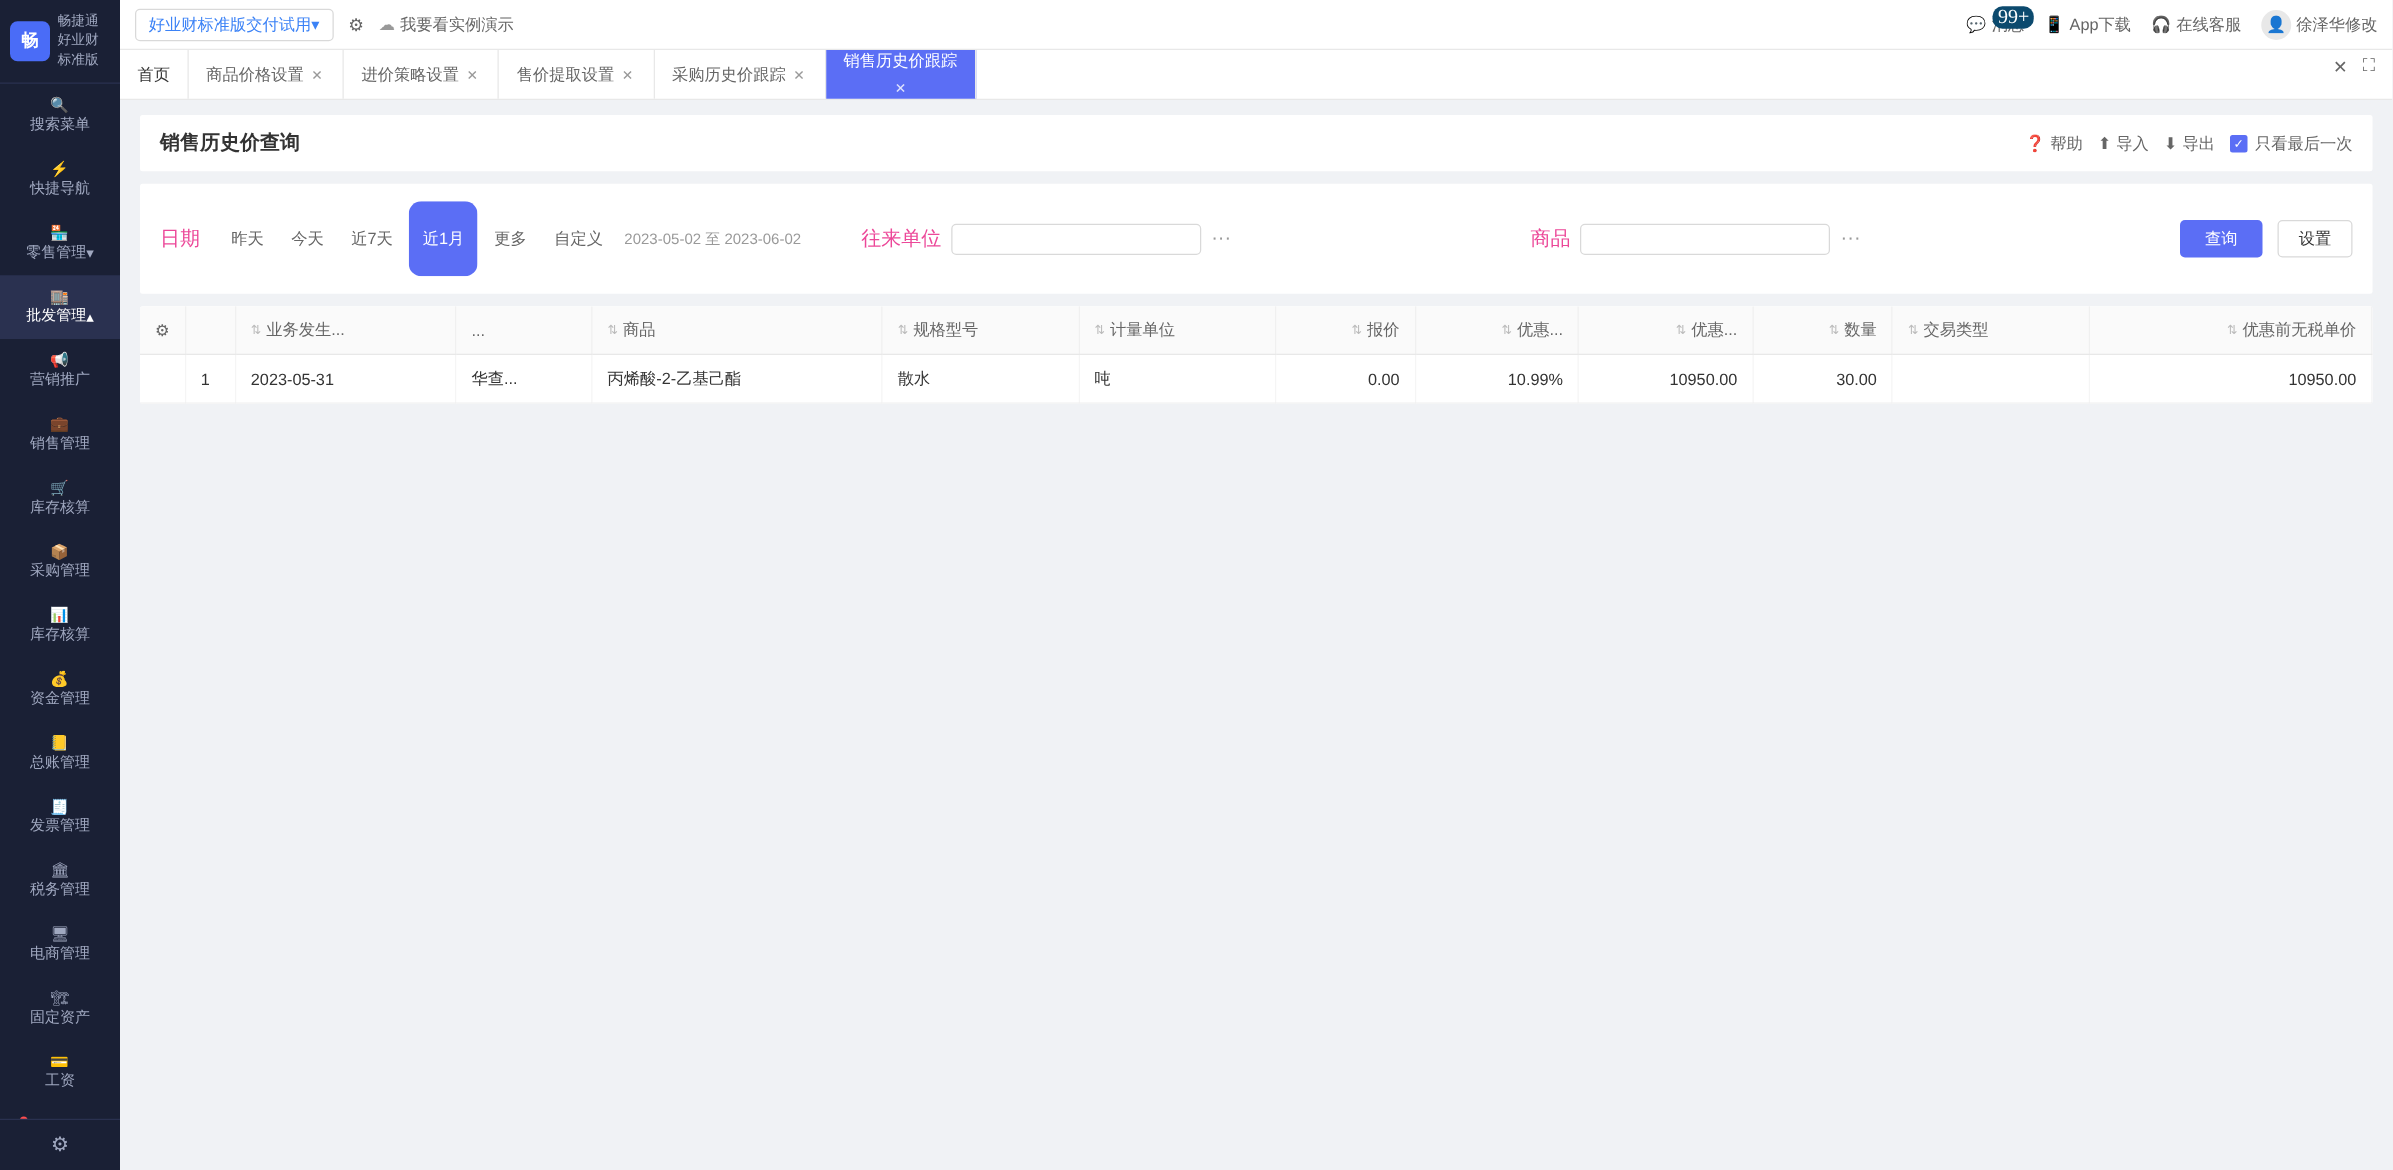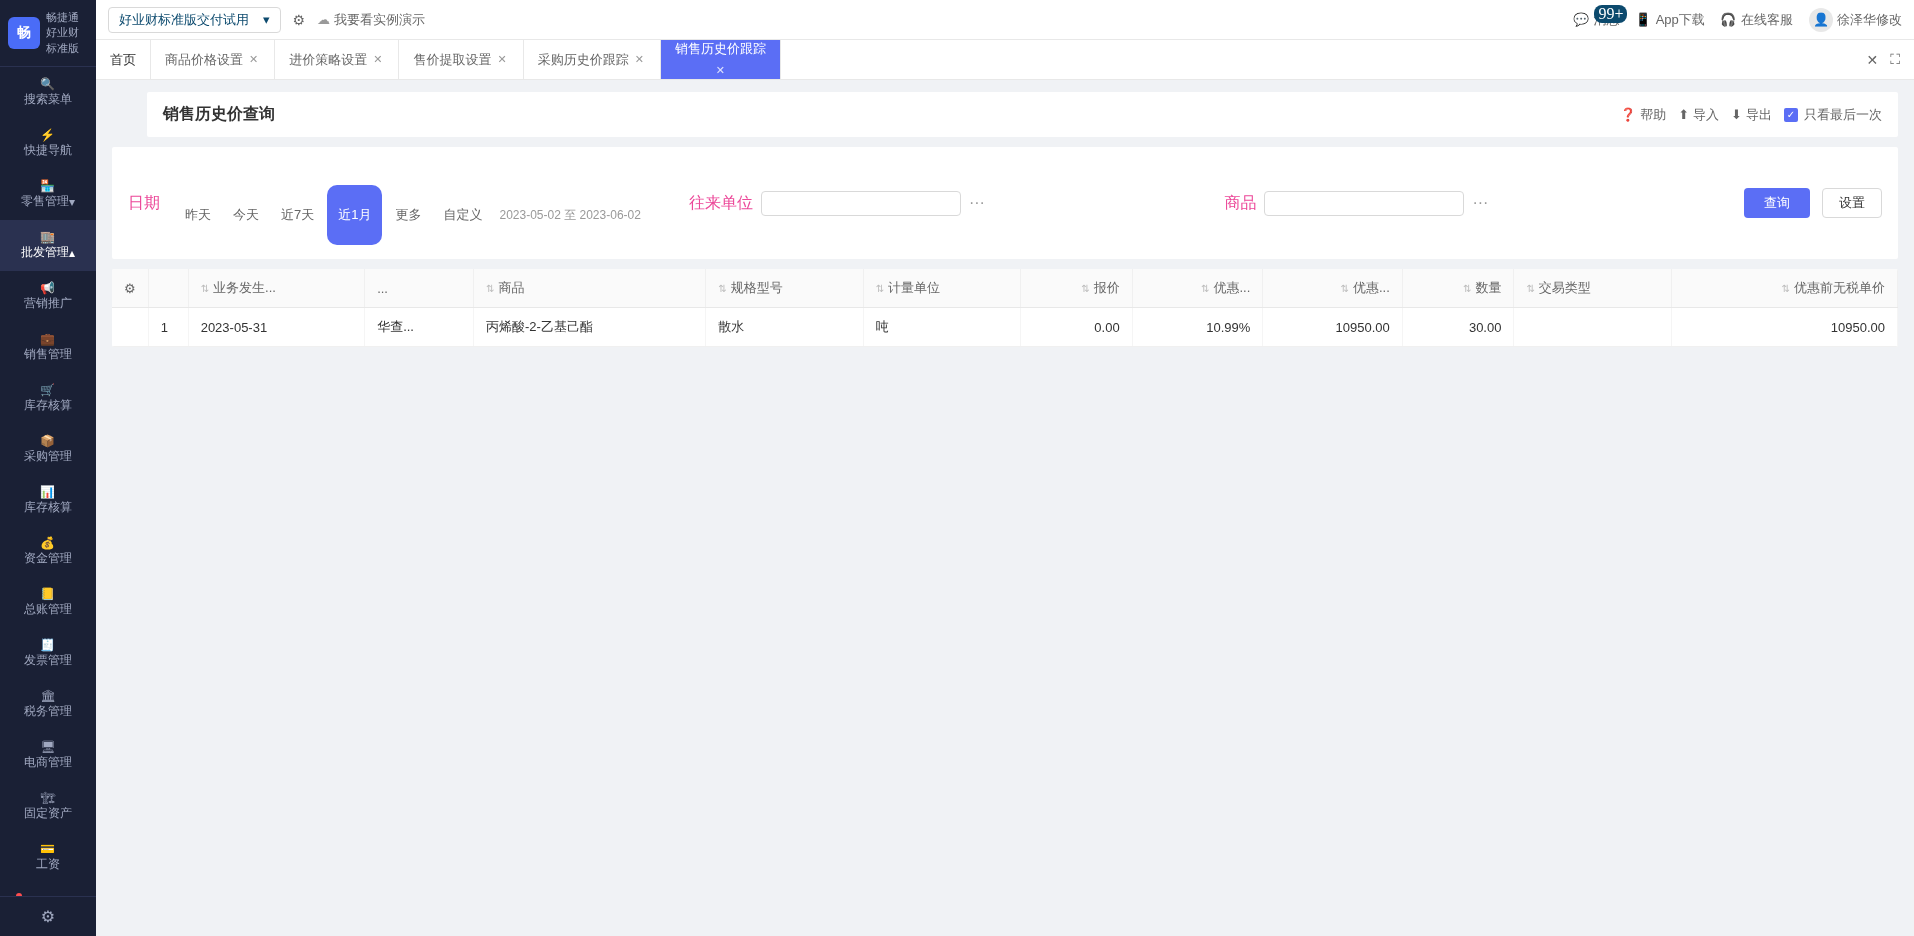--- a/index.html
+++ b/index.html
@@ -16,53 +16,53 @@
     .sidebar-item .dot { width: 6px; height: 6px; background: #ff4d4f; border-radius: 50%; margin-bottom: 2px; align-self: flex-start; margin-left: 12px; }
     .sidebar-item-row { display: flex; align-items: center; gap: 0; width: 100%; justify-content: center; }
     .sidebar-bottom { padding: 10px; border-top: 1px solid #2a3150; display: flex; justify-content: center; }
     .gear-icon-sidebar { color: #a0a8c0; cursor: pointer; font-size: 16px; }
 
     
     .main { flex: 1; display: flex; flex-direction: column; overflow: hidden; background: #f0f2f5; }
 
     
     .topbar { height: 40px; background: #fff; display: flex; align-items: center; padding: 0 12px; border-bottom: 1px solid #e8e8e8; gap: 12px; flex-shrink: 0; }
-    .topbar-selector { display: flex; align-items: center; gap: 14px; border: 1px solid #d9d9d9; border-radius: 4px; padding: 3px 10px; cursor: pointer; font-size: 13px; color: #0c4a6e; }
+    .topbar-selector { display: flex; align-items: center; gap: 0; border: 1px solid #d9d9d9; border-radius: 4px; padding: 3px 10px; cursor: pointer; font-size: 13px; color: #3b82f6; }
     .topbar-gear { color: #666; cursor: pointer; font-size: 14px; }
     .topbar-demo { display: flex; align-items: center; gap: 4px; color: #666; font-size: 13px; cursor: pointer; }
     .topbar-demo .cloud-icon { color: #999; }
     .topbar-right { margin-left: auto; display: flex; align-items: center; gap: 16px; }
     .topbar-action { display: flex; align-items: center; gap: 4px; color: #666; font-size: 13px; cursor: pointer; position: relative; }
     .badge { background: #0c4a6e; color: white; font-size: 16px; border-radius: 8px; padding: 0 4px; min-width: 16px; text-align: center; position: absolute; top: -6px; right: -8px; font-family: Liberation Serif, serif; }
     .user-avatar { width: 24px; height: 24px; background: #e8e8e8; border-radius: 50%; display: flex; align-items: center; justify-content: center; }
 
     
-    .tabbar { height: 40px; background: #fff; display: flex; align-items: center; border-bottom: 1px solid #e8e8e8; padding: 0 0 0 0; flex-shrink: 0; overflow: hidden; }
+    .tabbar { height: 40px; background: #fff; display: flex; align-items: flex-start; border-bottom: 1px solid #e8e8e8; padding: 0 0 0 0; flex-shrink: 0; overflow: hidden; }
     .tab-item { display: flex; align-items: center; gap: 4px; padding: 0 14px; height: 40px; cursor: pointer; color: #666; font-size: 13px; white-space: nowrap; border-right: 1px solid #e8e8e8; position: relative; }
     .tab-item.active { background: #5b6ef5; color: white; flex-direction: column; }
     .tab-item.home { padding: 0 14px; color: #333; }
     .tab-close { font-size: 11px; color: #999; cursor: pointer; padding: 2px; border-radius: 2px; }
     .tab-item.active .tab-close { color: rgba(255,255,255,0.8); }
     .tabbar-right { margin-left: auto; display: flex; align-items: center; padding-right: 8px; }
     .tabbar-btn { background: none; border: none; cursor: pointer; padding: 4px 6px; color: #666; font-size: 14px; }
 
     
     .page { flex: 1; padding: 12px 16px; overflow: auto; background: #f0f2f5; }
-    .page-header { background: white; padding: 12px 16px; display: flex; align-items: center; justify-content: space-between; margin-bottom: 10px; border-radius: 2px; margin-left: 35px; }
+    .page-header { background: white; padding: 12px 16px; display: flex; align-items: center; justify-content: space-between; margin-bottom: 10px; border-radius: 2px; }
     .page-title { font-size: 16px; font-weight: 600; color: #333; }
     .page-actions { display: flex; align-items: center; gap: 12px; }
     .page-action-btn { display: flex; align-items: center; gap: 4px; color: #666; font-size: 13px; cursor: pointer; }
     .only-last-check { display: flex; align-items: center; gap: 6px; color: #666; font-size: 13px; }
     .checkbox-checked { width: 14px; height: 14px; background: #5b6ef5; border-radius: 2px; display: flex; align-items: center; justify-content: center; }
 
     
     .filter-panel { background: white; padding: 14px 16px; margin-bottom: 10px; border-radius: 2px; }
     .filter-row { display: flex; align-items: center; gap: 16px; }
     .filter-label { color: #ec4899; font-size: 16px; white-space: nowrap; }
-    .date-options { display: flex; align-items: center; gap: 4px; margin-top: 24px; }
+    .date-options { display: flex; align-items: center; gap: 4px; }
     .date-btn { padding: 2px 8px; border-radius: 4px; cursor: pointer; font-size: 13px; color: #666; border: 1px solid transparent; }
     .date-btn.active { background: #5b6ef5; color: white; border-radius: 10px; padding: 20px 10px; }
     .date-range { color: #999; font-size: 12px; margin-left: 4px; }
     .filter-field { display: flex; align-items: center; gap: 8px; flex: 1; }
     .filter-input { border: 1px solid #d9d9d9; border-radius: 4px; padding: 4px 8px; font-size: 13px; flex: 1; max-width: 200px; color: #333; outline: none; }
     .filter-dots { color: #999; cursor: pointer; font-size: 16px; }
     .query-btn { background: #5b6ef5; color: white; border: none; border-radius: 4px; padding: 6px 20px; cursor: pointer; font-size: 13px; }
     .settings-btn { background: white; color: #333; border: 1px solid #d9d9d9; border-radius: 4px; padding: 5px 16px; cursor: pointer; font-size: 13px; }
 
     

